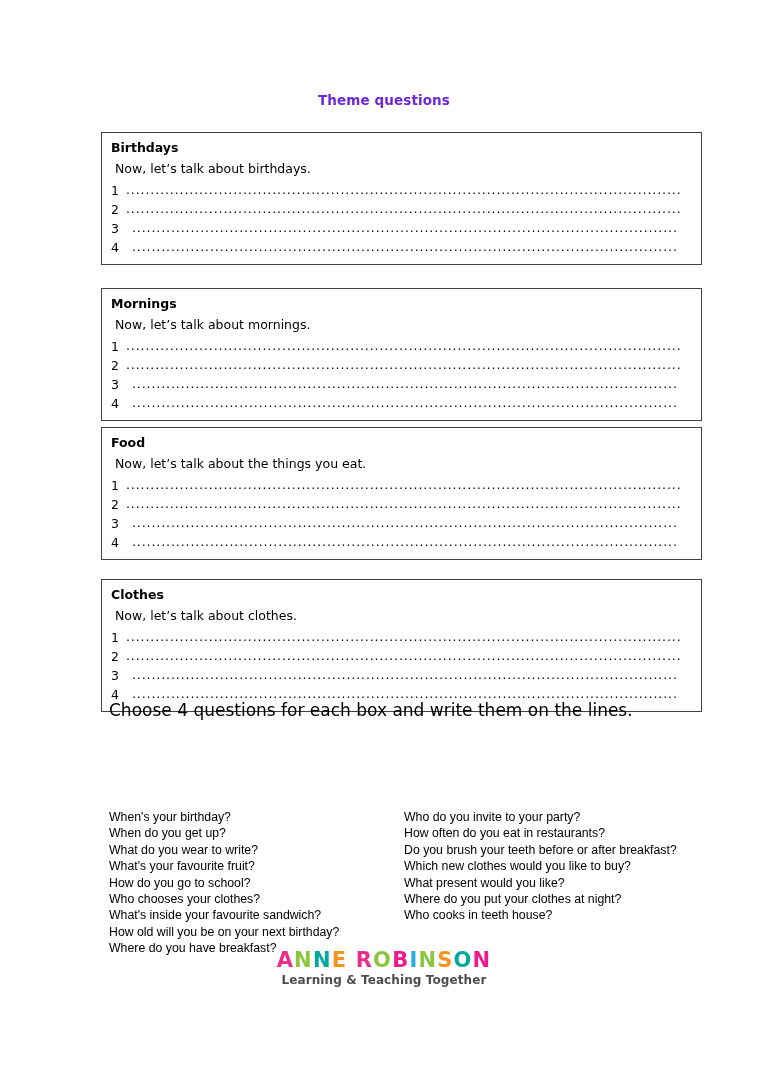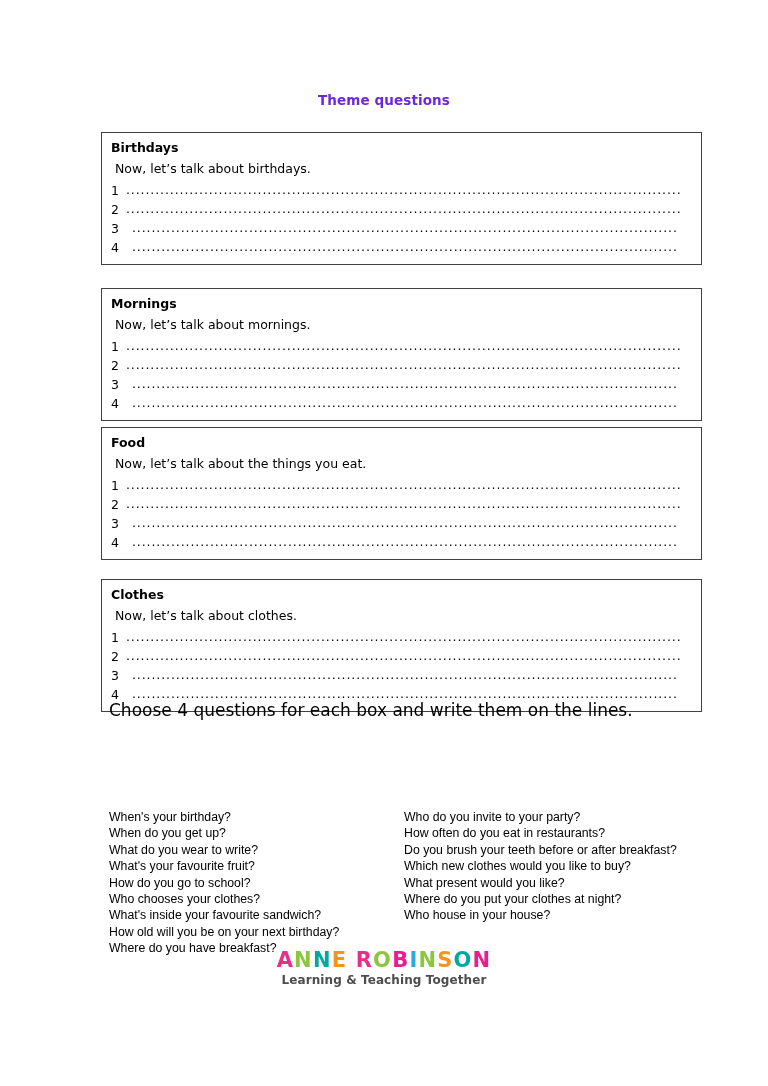--- a/index.html
+++ b/index.html
@@ -276,21 +276,21 @@
       <p>How old will you be on your next birthday?</p>
       <p>Where do you have breakfast?</p>
     </div>
     <div class="qcol right">
       <p>Who do you invite to your party?</p>
       <p>How often do you eat in restaurants?</p>
       <p>Do you brush your teeth before or after breakfast?</p>
       <p>Which new clothes would you like to buy?</p>
       <p>What present would you like?</p>
       <p>Where do you put your clothes at night?</p>
-      <p>Who house in your house?</p>
+      <p>Who cooks in teeth house?</p>
     </div>
   </div>
 
   <div class="logo-wrap">
     <div class="logo-name" id="logo-name"><span style="color: rgb(232, 48, 138);">A</span><span style="color: rgb(140, 198, 63);">N</span><span style="color: rgb(0, 169, 157);">N</span><span style="color: rgb(247, 148, 30);">E</span><span style="color: rgb(255, 255, 255);">&nbsp;</span><span style="color: rgb(232, 48, 138);">R</span><span style="color: rgb(140, 198, 63);">O</span><span style="color: rgb(236, 28, 142);">B</span><span style="color: rgb(41, 171, 226);">I</span><span style="color: rgb(140, 198, 63);">N</span><span style="color: rgb(247, 148, 30);">S</span><span style="color: rgb(0, 169, 157);">O</span><span style="color: rgb(236, 28, 142);">N</span></div>
     <div class="logo-tag">Learning &amp; Teaching Together</div>
   </div>
 
 </div>
 

